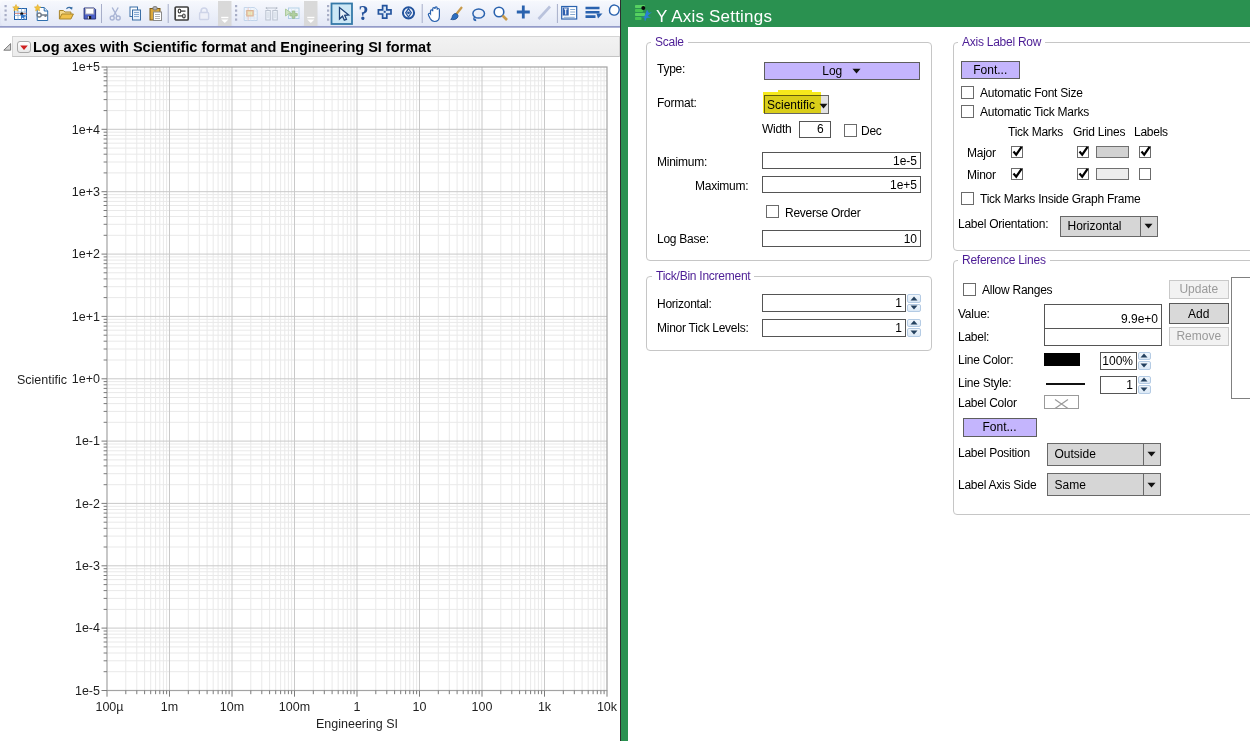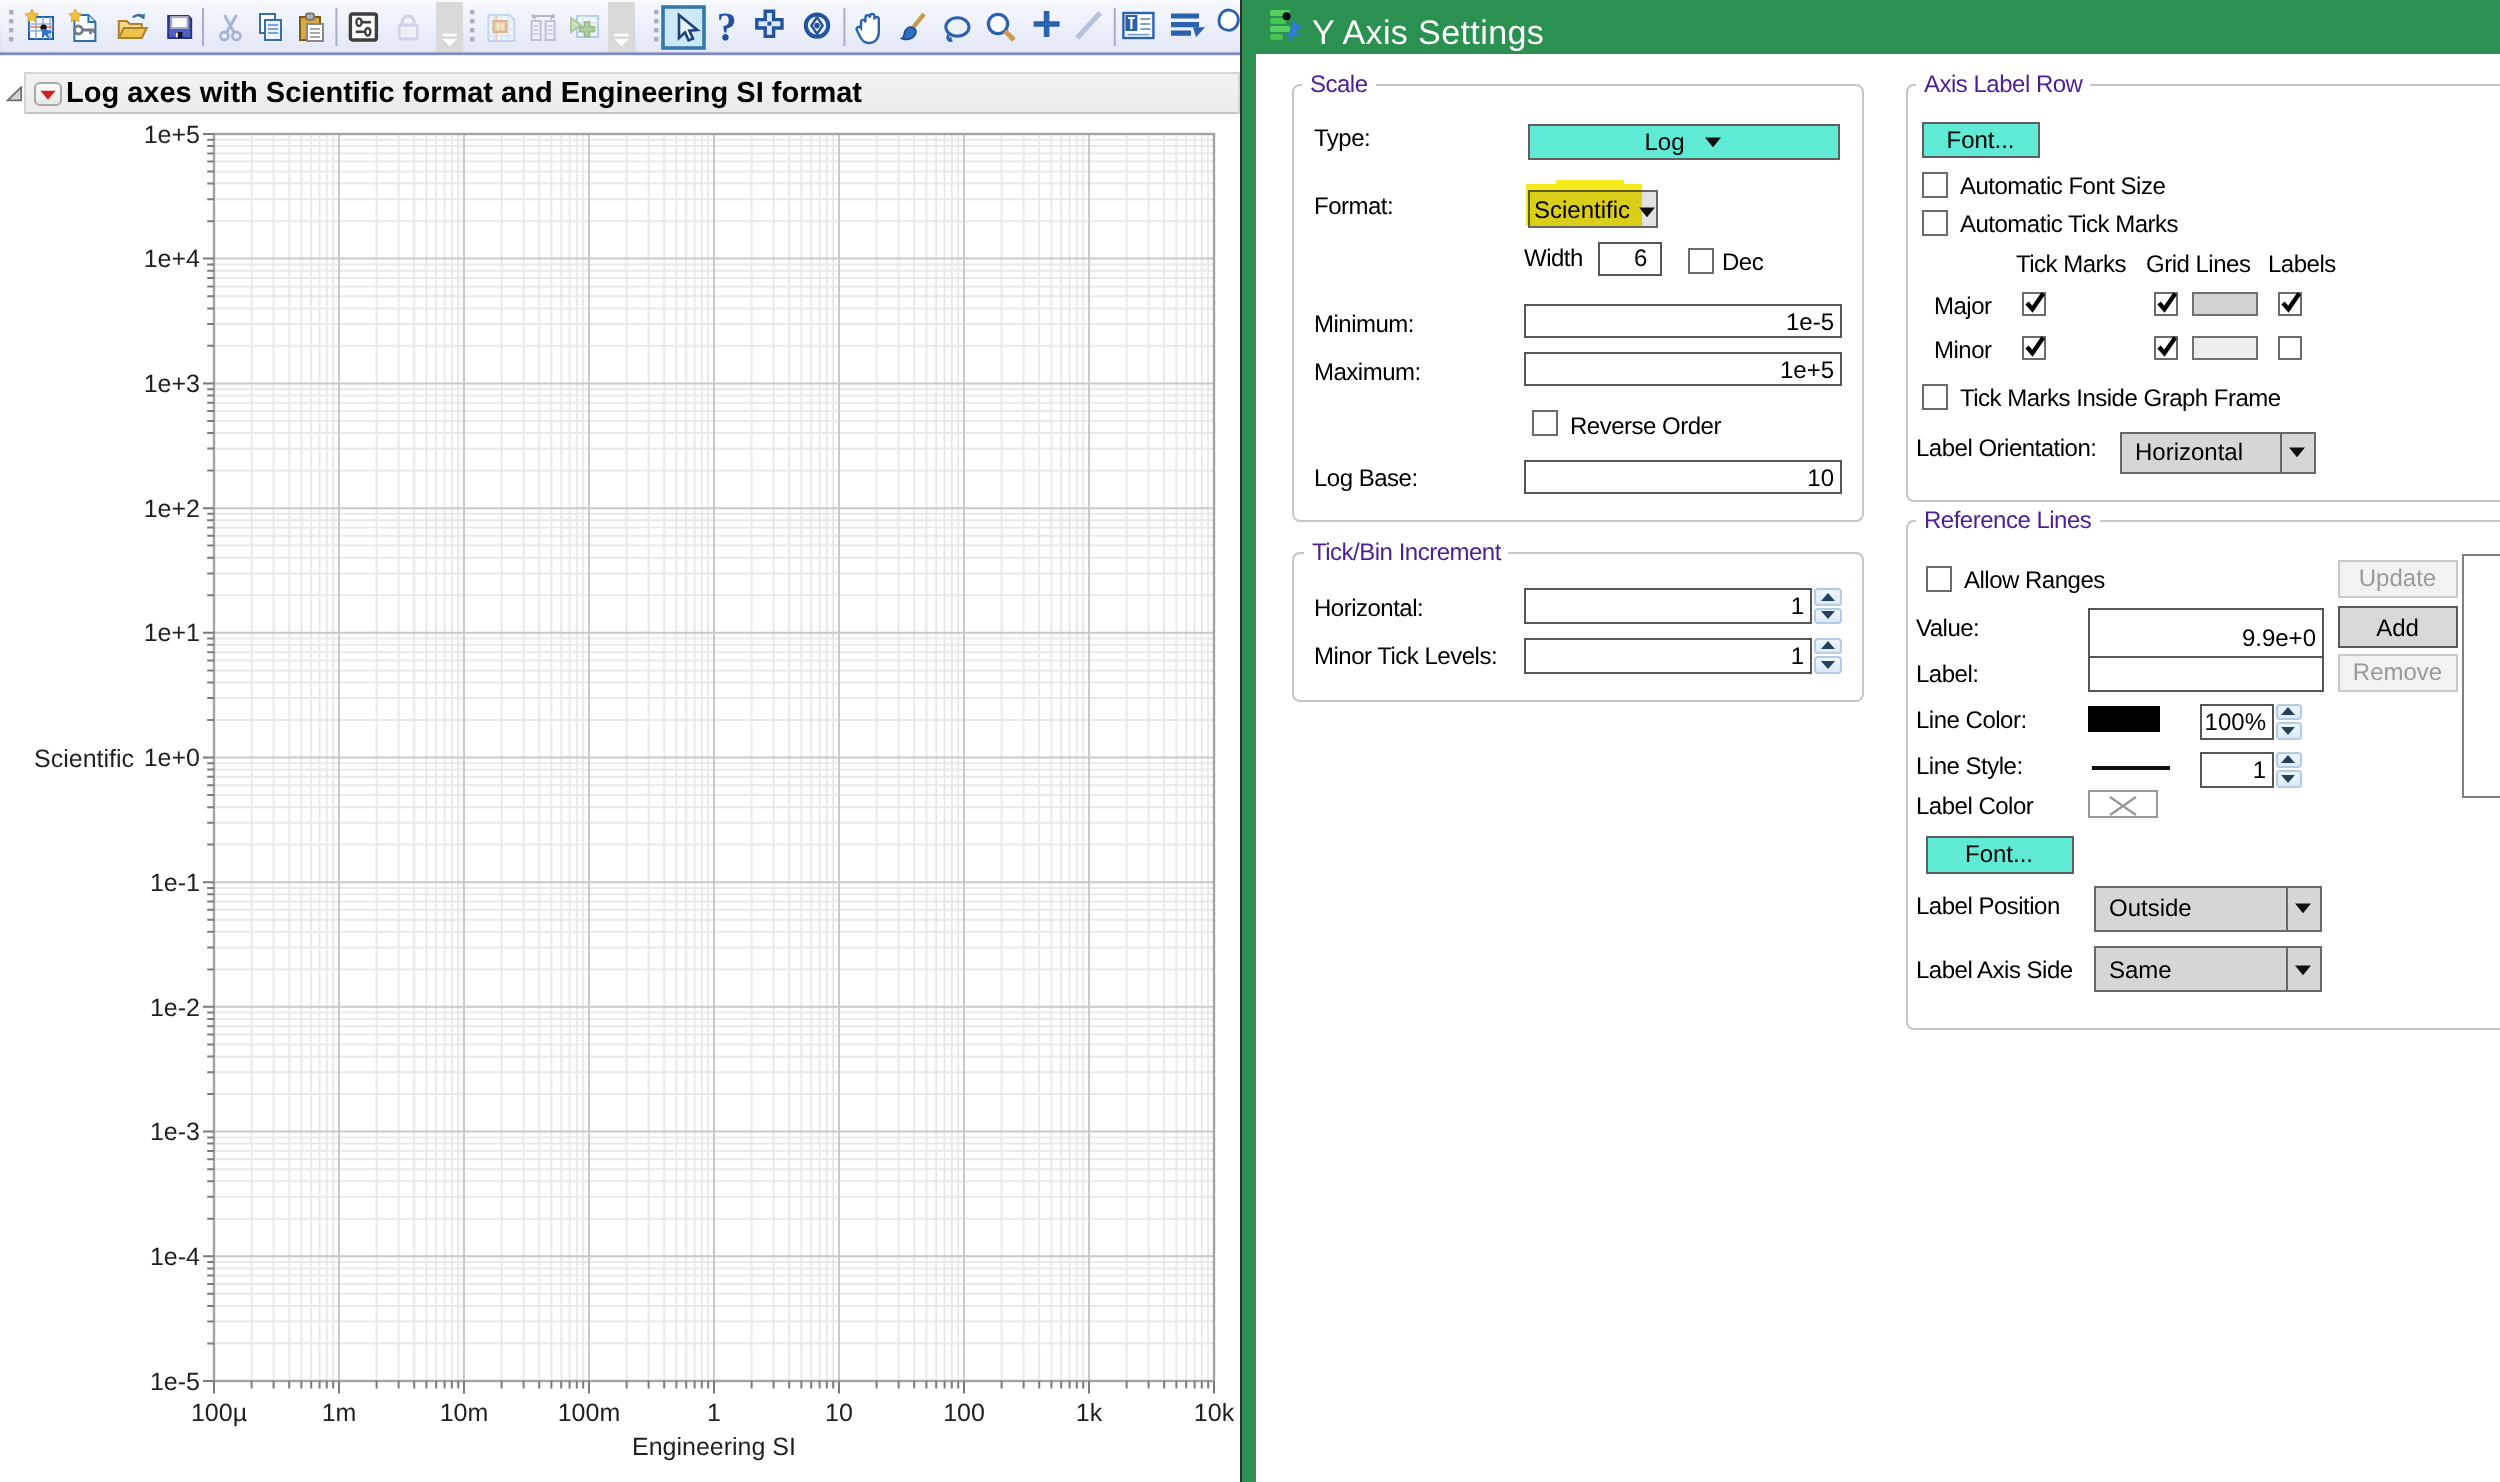--- a/index.html
+++ b/index.html
@@ -1,18 +1,18 @@
 <!DOCTYPE html>
 <html><head><meta charset="utf-8">
 <style>
 * { margin:0; padding:0; box-sizing:border-box; }
 html,body { width:1250px; height:741px; background:#fff; font-family:"Liberation Sans", sans-serif; position:relative; overflow:hidden; }
 .lbl { position:absolute; font-size:12px; color:#000; white-space:nowrap; line-height:14px; letter-spacing:-0.25px; }
 .inp { position:absolute; background:#fff; border:1px solid #555; font-size:12px; color:#000; display:flex; align-items:center; white-space:nowrap; }
-.btn { position:absolute; background:#5eead4; border:1.5px solid #5e5e5e; font-size:12px; color:#000; display:flex; align-items:center; justify-content:center; white-space:nowrap; }
+.btn { position:absolute; background:#c4b5fd; border:1.5px solid #5e5e5e; font-size:12px; color:#000; display:flex; align-items:center; justify-content:center; white-space:nowrap; }
 .btnd { background:#f2f2f2; border:1px solid #c9c9c9; color:#9a9a9a; }
 .cb { position:absolute; background:#fff; border:1px solid #6b6b6b; }
 .gb { position:absolute; border:1px solid #c6c6c6; border-radius:4px; }
 .gbl { position:absolute; background:#fff; padding:0 4px; font-size:12px; color:#4c1d95; line-height:14px; white-space:nowrap; letter-spacing:-0.25px; }
 .combo { position:absolute; background:#d6d6d6; border:1.5px solid #686868; display:flex; }
 .cfield { flex:1; font-size:12px; color:#000; display:flex; align-items:center; padding-left:7px; white-space:nowrap; }
 .carr { width:17px; border-left:1.5px solid #686868; display:flex; align-items:center; justify-content:center; }
 .spb { position:absolute; left:0; width:100%; background:linear-gradient(#f0f6fc,#dce9f6); border:1px solid #b4cbe4; border-radius:2px; display:flex; align-items:center; justify-content:center; }
 </style></head>
 <body>
@@ -241,21 +241,21 @@
 <div style="position:absolute;left:778px;top:90px;width:34px;height:1.5px;background:#f6e91c;mix-blend-mode:multiply"></div>
 <svg width="9" height="6" viewBox="0 0 9 6" style="position:absolute;left:819px;top:102.5px">
     <path d="M0.5 0.8h8l-4 4.8z" fill="#111"></path>
   </svg>
 <div class="lbl" style="left:762px;top:122px">Width</div>
 <div class="inp" style="left:799px;top:121px;width:32px;height:16.5px;justify-content:flex-end;padding-right:3px">6&nbsp;</div>
 <div class="cb" style="left:844px;top:124px;width:13px;height:13px"></div>
 <div class="lbl" style="left:861px;top:124px">Dec</div>
 <div class="lbl" style="left:657px;top:155px">Minimum:</div>
 <div class="inp" style="left:762px;top:152px;width:159px;height:17px;justify-content:flex-end;padding-right:3px">1e-5</div>
-<div class="lbl" style="left:657px;top:179px">Maximum:</div>
+<div class="lbl" style="left:695px;top:179px">Maximum:</div>
 <div class="inp" style="left:762px;top:176px;width:159px;height:17px;justify-content:flex-end;padding-right:3px">1e+5</div>
 <div class="cb" style="left:766px;top:205px;width:13px;height:13px"></div>
 <div class="lbl" style="left:785px;top:206px">Reverse Order</div>
 <div class="lbl" style="left:657px;top:232px">Log Base:</div>
 <div class="inp" style="left:762px;top:230px;width:159px;height:17px;justify-content:flex-end;padding-right:3px">10</div>
 <div class="gb" style="left:645.5px;top:276px;width:286px;height:75px"></div>
 <div class="gbl" style="left:652px;top:269px">Tick/Bin Increment</div>
 <div class="lbl" style="left:657px;top:297px">Horizontal:</div>
 <div class="inp" style="left:762px;top:294px;width:144px;height:18px;justify-content:flex-end;padding-right:3px">1</div>
 <div style="position:absolute;left:907px;top:294px;width:14px;height:18px">

